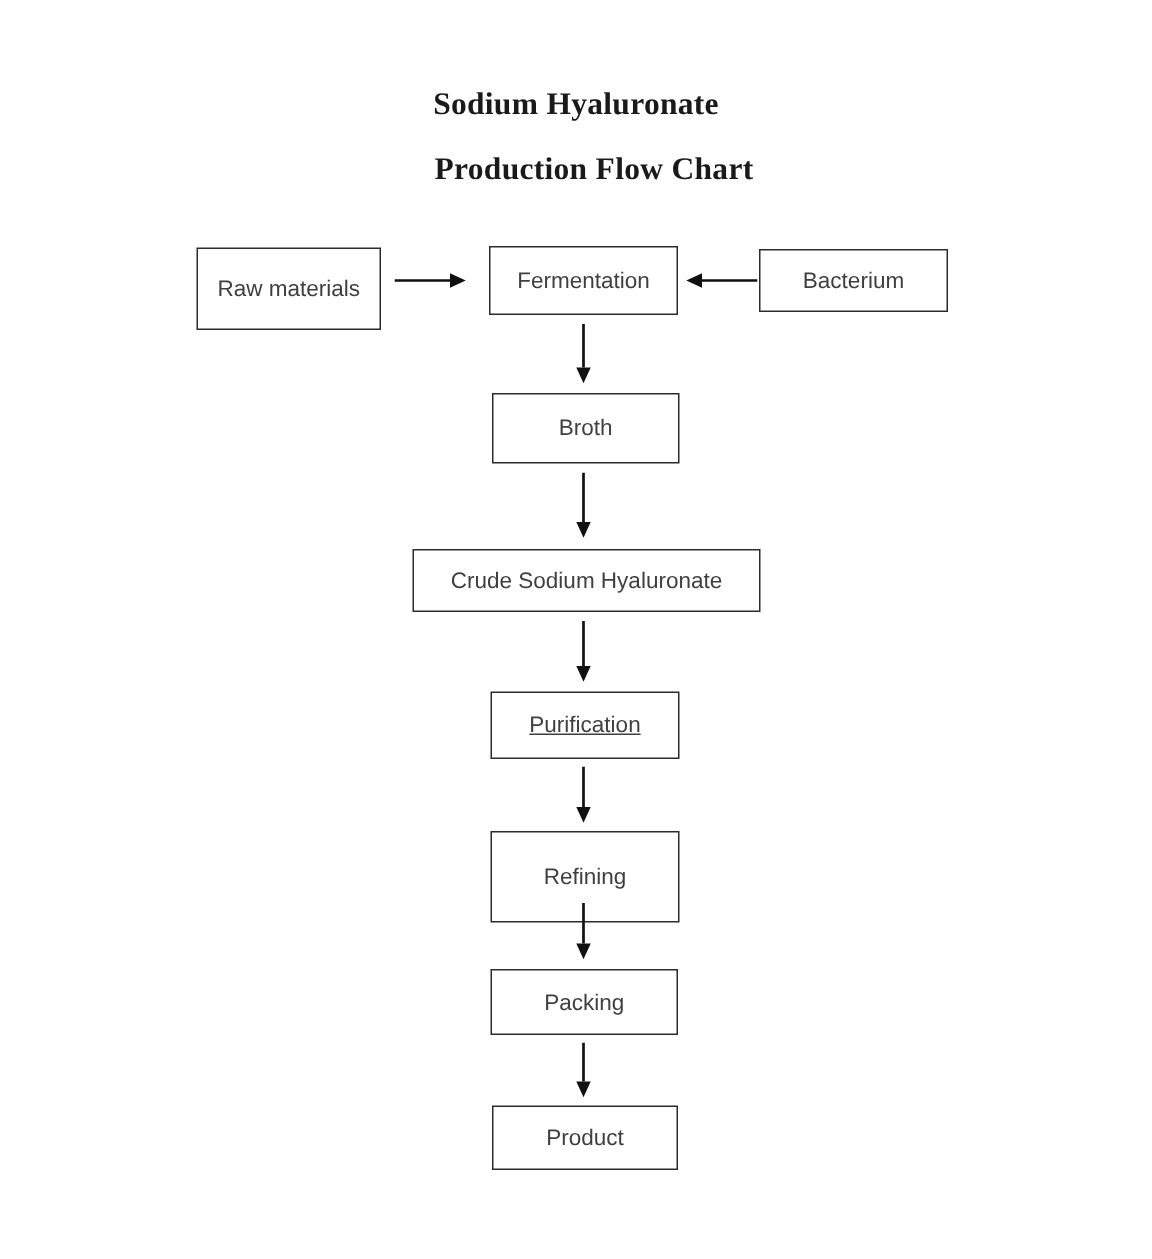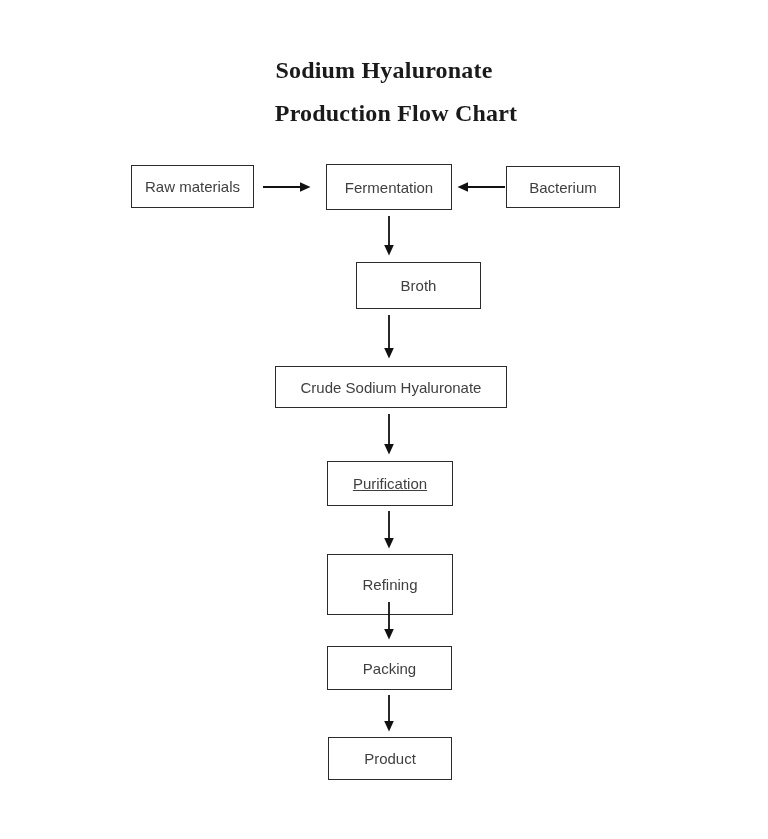--- a/index.html
+++ b/index.html
@@ -15,44 +15,44 @@
     font-family: "Liberation Sans", sans-serif;
     overflow: hidden;
   }
   .title-line {
     position: absolute;
     left: 0;
     width: 768px;
     text-align: center;
     font-family: "Liberation Serif", serif;
     font-weight: bold;
-    font-size: 24px;
+    font-size: 21px;
     color: #1a1a1a;
     letter-spacing: 0.2px;
   }
   #title-line-1 { top: 57px; }
   #title-line-2 { top: 100px; margin-left: 12px; }
 
   .node {
     position: absolute;
     box-sizing: border-box;
     border: 1px solid #2b2b2b;
     background: #ffffff;
     display: flex;
     align-items: center;
     justify-content: center;
     font-size: 15px;
     color: #3f3f3f;
     white-space: nowrap;
   }
 
-  .node-raw          { left: 131px; top: 165px; width: 123px; height: 43px; }
+  .node-raw          { left: 131px; top: 165px; width: 123px; height: 55px; }
   .node-fermentation { left: 326px; top: 164px; width: 126px; height: 46px; justify-content: center; }
-  .node-bacterium    { left: 506px; top: 166px; width: 114px; height: 42px; }
-  .node-broth        { left: 328px; top: 262px; width: 125px; height: 47px; margin-left: 28px; }
+  .node-bacterium    { left: 506px; top: 166px; width: 126px; height: 42px; }
+  .node-broth        { left: 328px; top: 262px; width: 125px; height: 47px; }
   .node-crude        { left: 275px; top: 366px; width: 232px; height: 42px; }
   .node-purification { left: 327px; top: 461px; width: 126px; height: 45px; text-decoration: underline; }
   .node-refining     { left: 327px; top: 554px; width: 126px; height: 61px; }
   .node-packing      { left: 327px; top: 646px; width: 125px; height: 44px; }
   .node-product      { left: 328px; top: 737px; width: 124px; height: 43px; }
 
   .arrow {
     position: absolute;
     display: block;
   }

